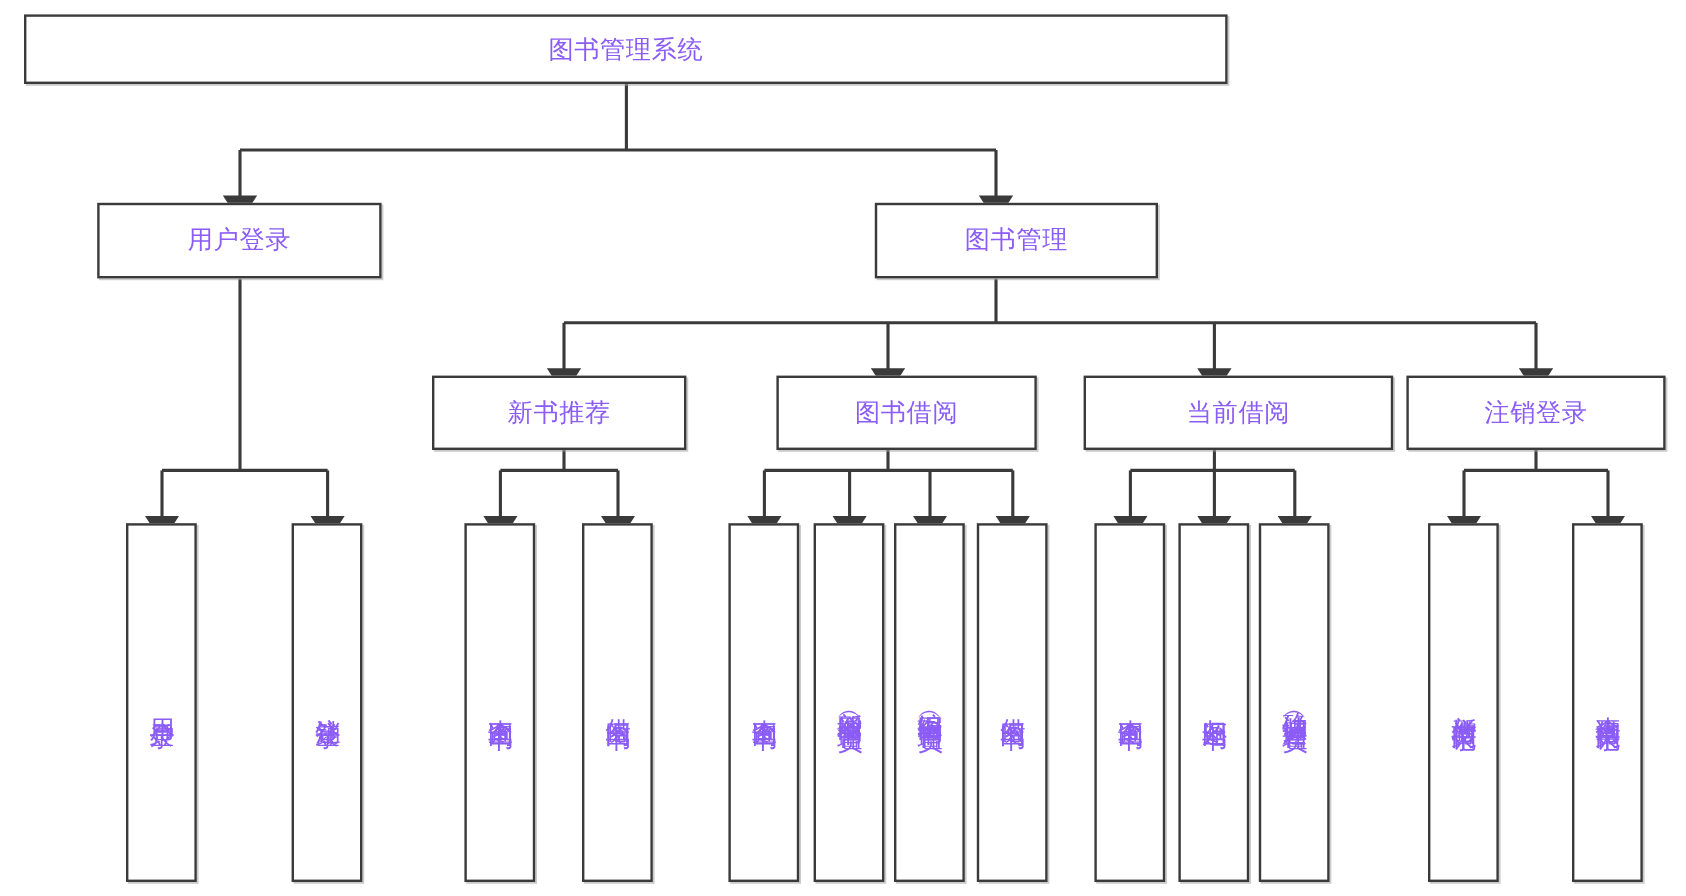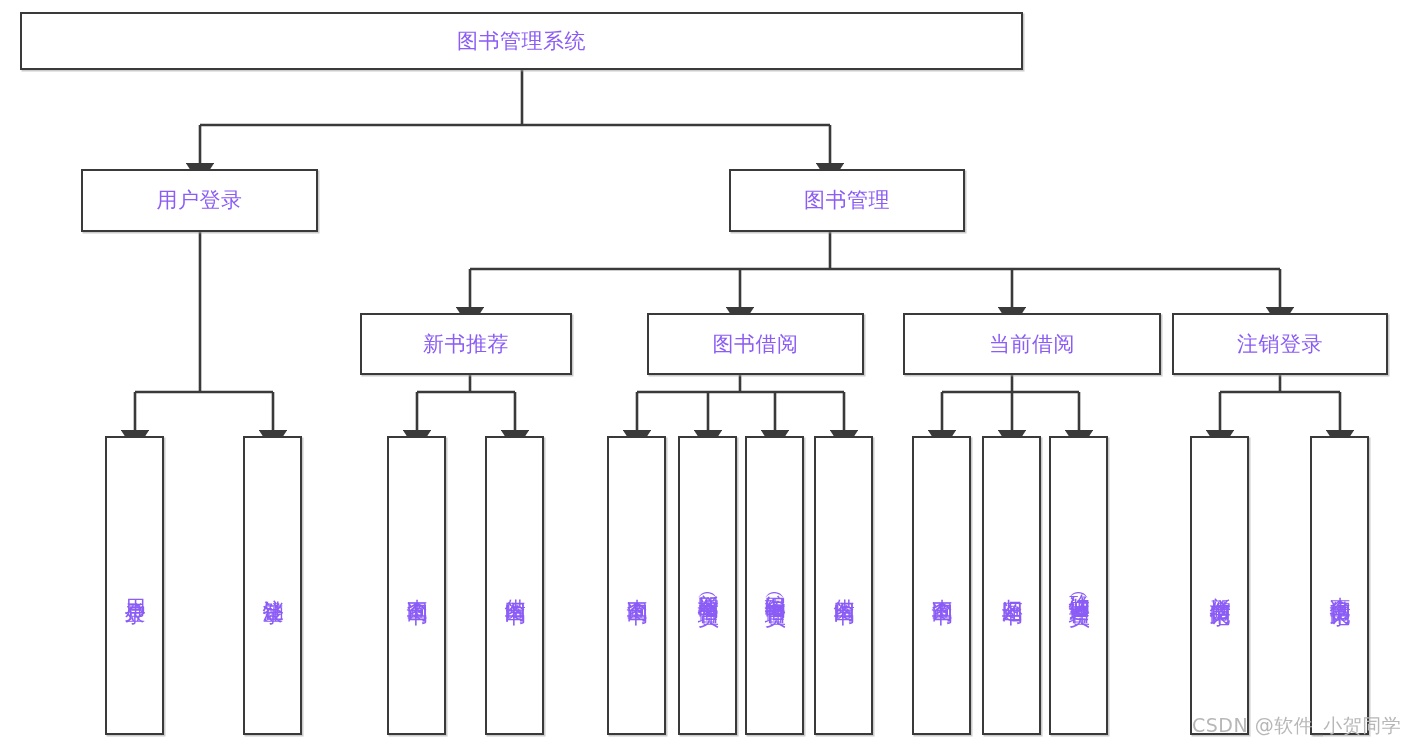--- a/index.html
+++ b/index.html
@@ -162,14 +162,13 @@
         <span class="label">确认归还（管理员）</span>
       </div>
       <div class="node vertical" style="left: 1190px; top: 436px; width: 59px; height: 299px;">
         <span class="label">新增借阅记录</span>
       </div>
       <div class="node vertical" style="left: 1310px; top: 436px; width: 59px; height: 299px;">
         <span class="label">查询借阅记录</span>
       </div>
     </div>
 
-  <div class="watermark" style="left:1192px; top:713px;">CSDN @软件_小贺同学</div>
 </div>
 
 </body></html>

